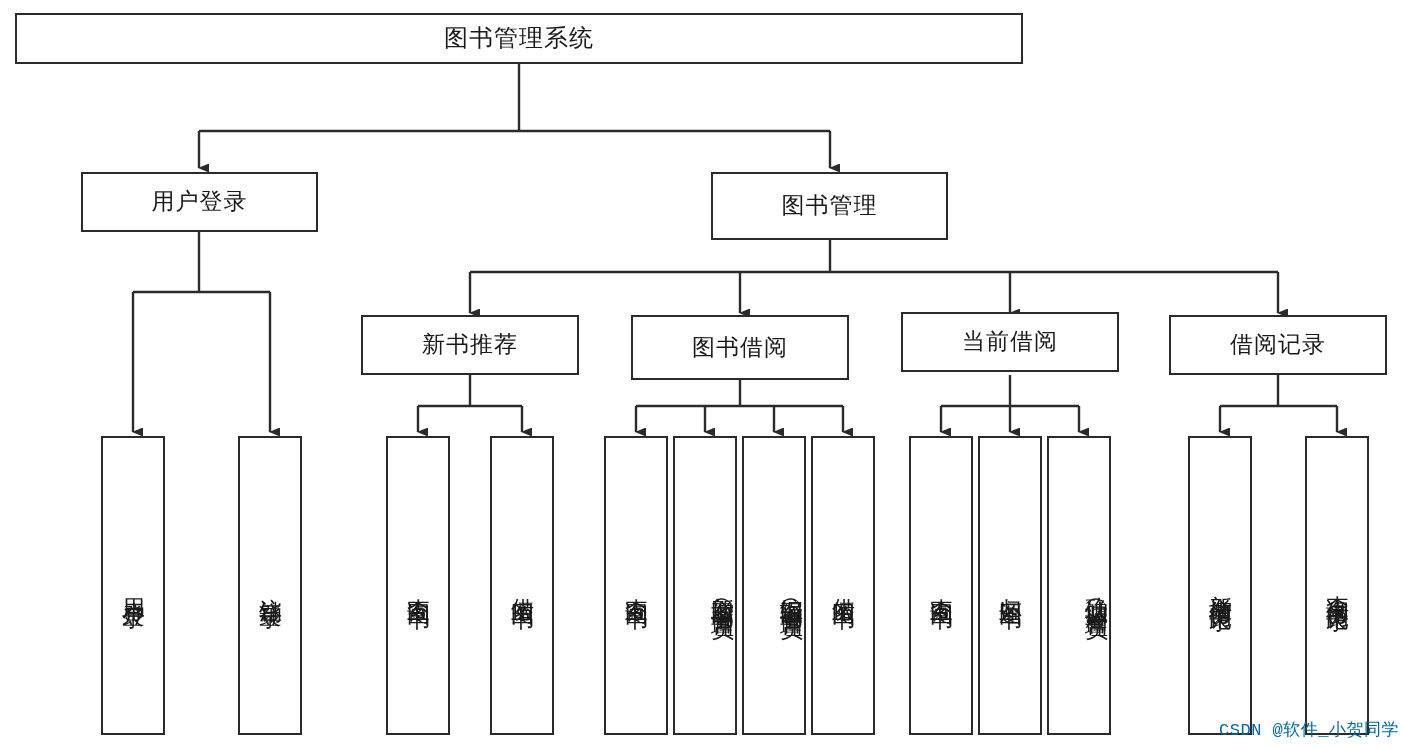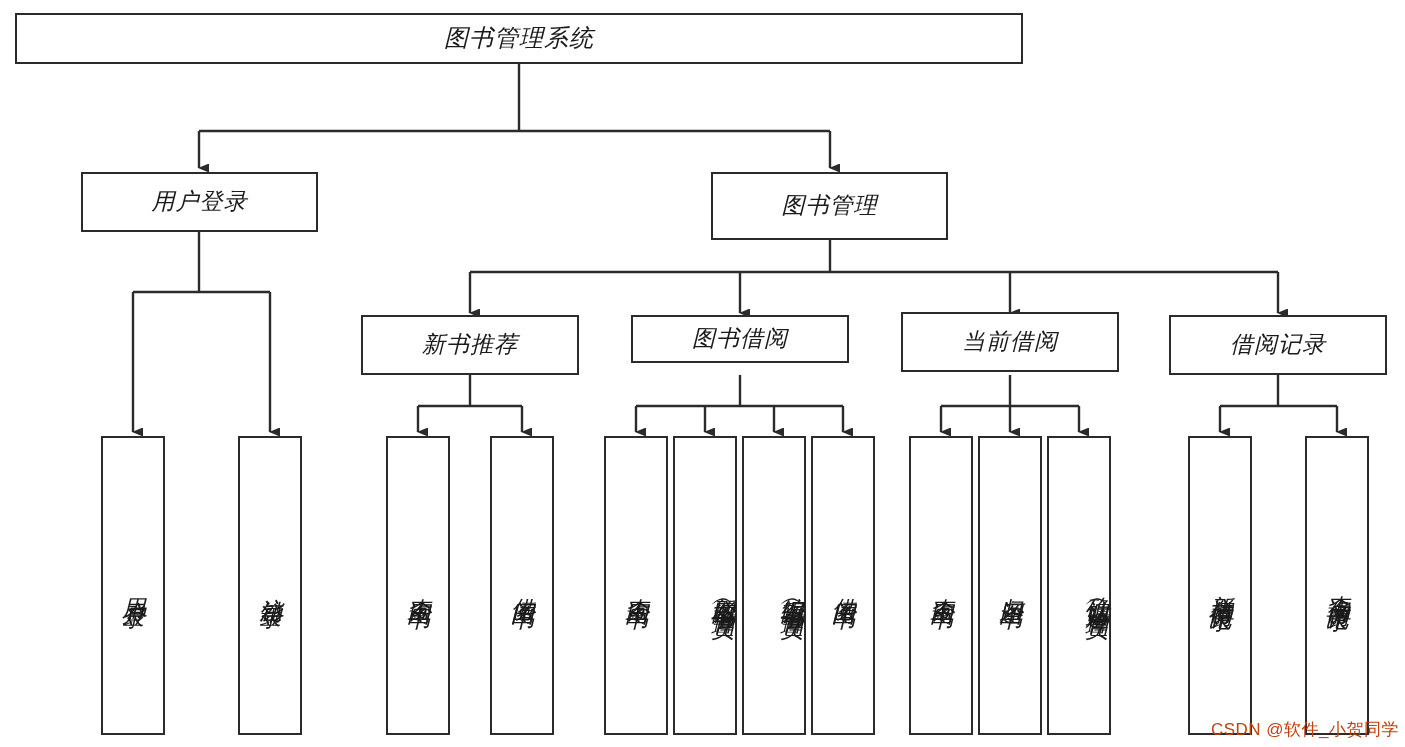--- a/index.html
+++ b/index.html
@@ -29,21 +29,20 @@
   .node {
     position: absolute;
     box-sizing: border-box;
     border: 2.4px solid #2b2b2b;
     background: #ffffff;
     color: #1a1a1a;
     display: flex;
     align-items: center;
     justify-content: center;
     text-align: center;
-    font-style: italic;
   }
   .node.horiz {
     font-size: 23px;
     letter-spacing: 1px;
     line-height: 1.1;
   }
   .node.vert {
     writing-mode: vertical-rl;
     text-orientation: upright;
     font-size: 23px;
@@ -58,24 +57,24 @@
     padding-top: 0;
   }
   .node.root {
     font-size: 24px;
   }
   #watermark {
     position: absolute;
     right: 6px;
     bottom: 6px;
     font-size: 17px;
-    color: #c2410c;
+    color: #0369a1;
     letter-spacing: 0.5px;
     white-space: nowrap;
-    font-family: Liberation Sans, sans-serif;
+    font-family: Liberation Mono, monospace;
   }
 </style>
 </head>
 <body>
 
 <div id="canvas">
 
   <svg id="edges" viewBox="0 0 1405 747" xmlns="http://www.w3.org/2000/svg">
     <defs>
       <marker id="arw" markerWidth="9" markerHeight="11" refX="4.5" refY="10" orient="auto" markerUnits="userSpaceOnUse">
@@ -137,21 +136,21 @@
   </div>
 
   <div class="node horiz" style="left:711px; top:172px; width:237px; height:68px;">
     <span>图书管理</span>
   </div>
 
   <div class="node horiz" style="left:361px; top:315px; width:218px; height:60px;">
     <span>新书推荐</span>
   </div>
 
-  <div class="node horiz" style="left:631px; top:315px; width:218px; height:48px;">
+  <div class="node horiz" style="left:631px; top:315px; width:218px; height:65px;">
     <span>图书借阅</span>
   </div>
 
   <div class="node horiz" style="left:901px; top:312px; width:218px; height:60px;">
     <span>当前借阅</span>
   </div>
 
   <div class="node horiz" style="left:1169px; top:315px; width:218px; height:60px;">
     <span>借阅记录</span>
   </div>

